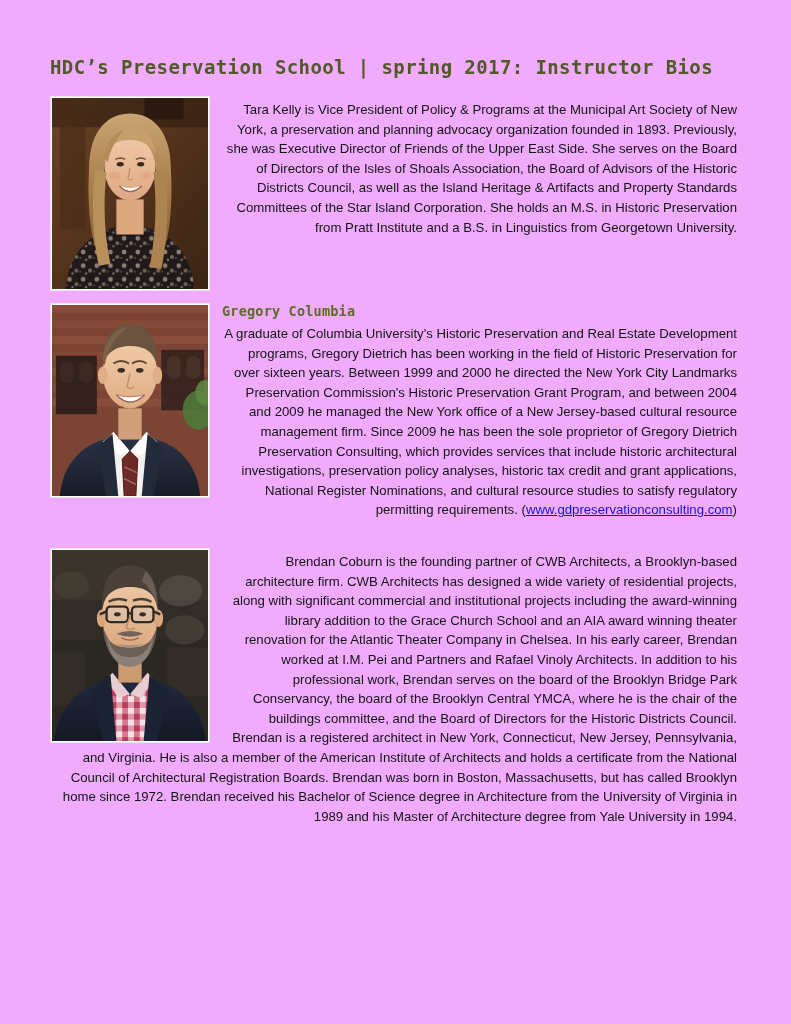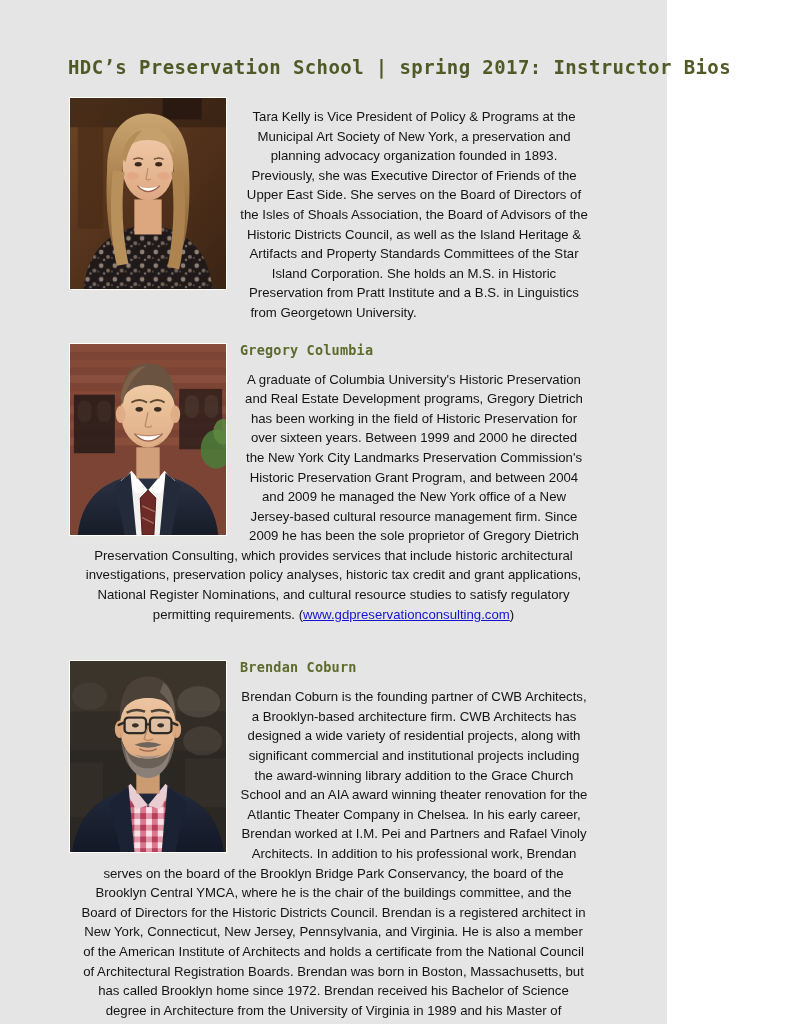--- a/index.html
+++ b/index.html
@@ -12,25 +12,25 @@
     width: 791px;
     height: 1024px;
     overflow: hidden;
     font-family: "Liberation Sans", sans-serif;
     color: #111111;
     position: relative;
   }
 
   .page {
     position: relative;
-    width: 667px;
+    width: 791px;
     height: 1024px;
-    background: #e5e5e5;
+    background: #f0abfc;
     box-sizing: border-box;
-    padding: 0 68px;
+    padding: 0 50px;
   }
 
   .doc-title {
     font-family: "DejaVu Sans Mono", monospace;
     font-weight: bold;
     font-size: 19px;
     letter-spacing: 0.4px;
     color: #4f5a26;
     margin: 0;
     padding-top: 56px;
@@ -62,25 +62,25 @@
     font-family: "DejaVu Sans Mono", monospace;
     font-weight: bold;
     font-size: 13.5px;
     letter-spacing: 0.2px;
     color: #5c6a2c;
     margin: 0 0 2px 0;
     line-height: 17px;
   }
 
   .bio-text {
-    margin: 11px;
+    margin: 4px;
     font-size: 13.2px;
     line-height: 19.6px;
     color: #141414;
-    text-align: center;
+    text-align: right;
   }
 
   .clearfix::after {
     content: "";
     display: block;
     clear: both;
   }
 
   .bio-1 { padding-top: 18px; }
   .bio-2 { padding-top: 8px; }
@@ -324,18 +324,17 @@
         <path d="M58 53 Q67 48 77 52" stroke="#4b4138" stroke-width="2.4" fill="none"></path>
         <path d="M83 52 Q93 48 102 53" stroke="#4b4138" stroke-width="2.4" fill="none"></path>
 
         <ellipse cx="67" cy="66" rx="3.4" ry="2.2" fill="#35302a"></ellipse>
         <ellipse cx="93" cy="66" rx="3.4" ry="2.2" fill="#35302a"></ellipse>
 
         <path d="M80 68 L76 80 Q80 83 85 80" stroke="#bd8b64" stroke-width="1.5" fill="none"></path>
       </svg>
     </div>
 
-    <h2 class="bio-name">Brendan Coburn</h2>
     <p class="bio-text">Brendan Coburn is the founding partner of CWB Architects, a Brooklyn-based architecture firm. CWB Architects has designed a wide variety of residential projects, along with significant commercial and institutional projects including the award-winning library addition to the Grace Church School and an AIA award winning theater renovation for the Atlantic Theater Company in Chelsea. In his early career, Brendan worked at I.M. Pei and Partners and Rafael Vinoly Architects. In addition to his professional work, Brendan serves on the board of the Brooklyn Bridge Park Conservancy, the board of the Brooklyn Central YMCA, where he is the chair of the buildings committee, and the Board of Directors for the Historic Districts Council. Brendan is a registered architect in New York, Connecticut, New Jersey, Pennsylvania, and Virginia. He is also a member of the American Institute of Architects and holds a certificate from the National Council of Architectural Registration Boards. Brendan was born in Boston, Massachusetts, but has called Brooklyn home since 1972. Brendan received his Bachelor of Science degree in Architecture from the University of Virginia in 1989 and his Master of Architecture degree from Yale University in 1994.</p>
     <span class="sr-only">Portrait photograph of Brendan Coburn, a bearded man wearing dark rimmed glasses, a navy blazer and a pink and white gingham check shirt, photographed against a dark blurred interior background.</span>
   </div>
 
 </div>
 
 </body></html>

